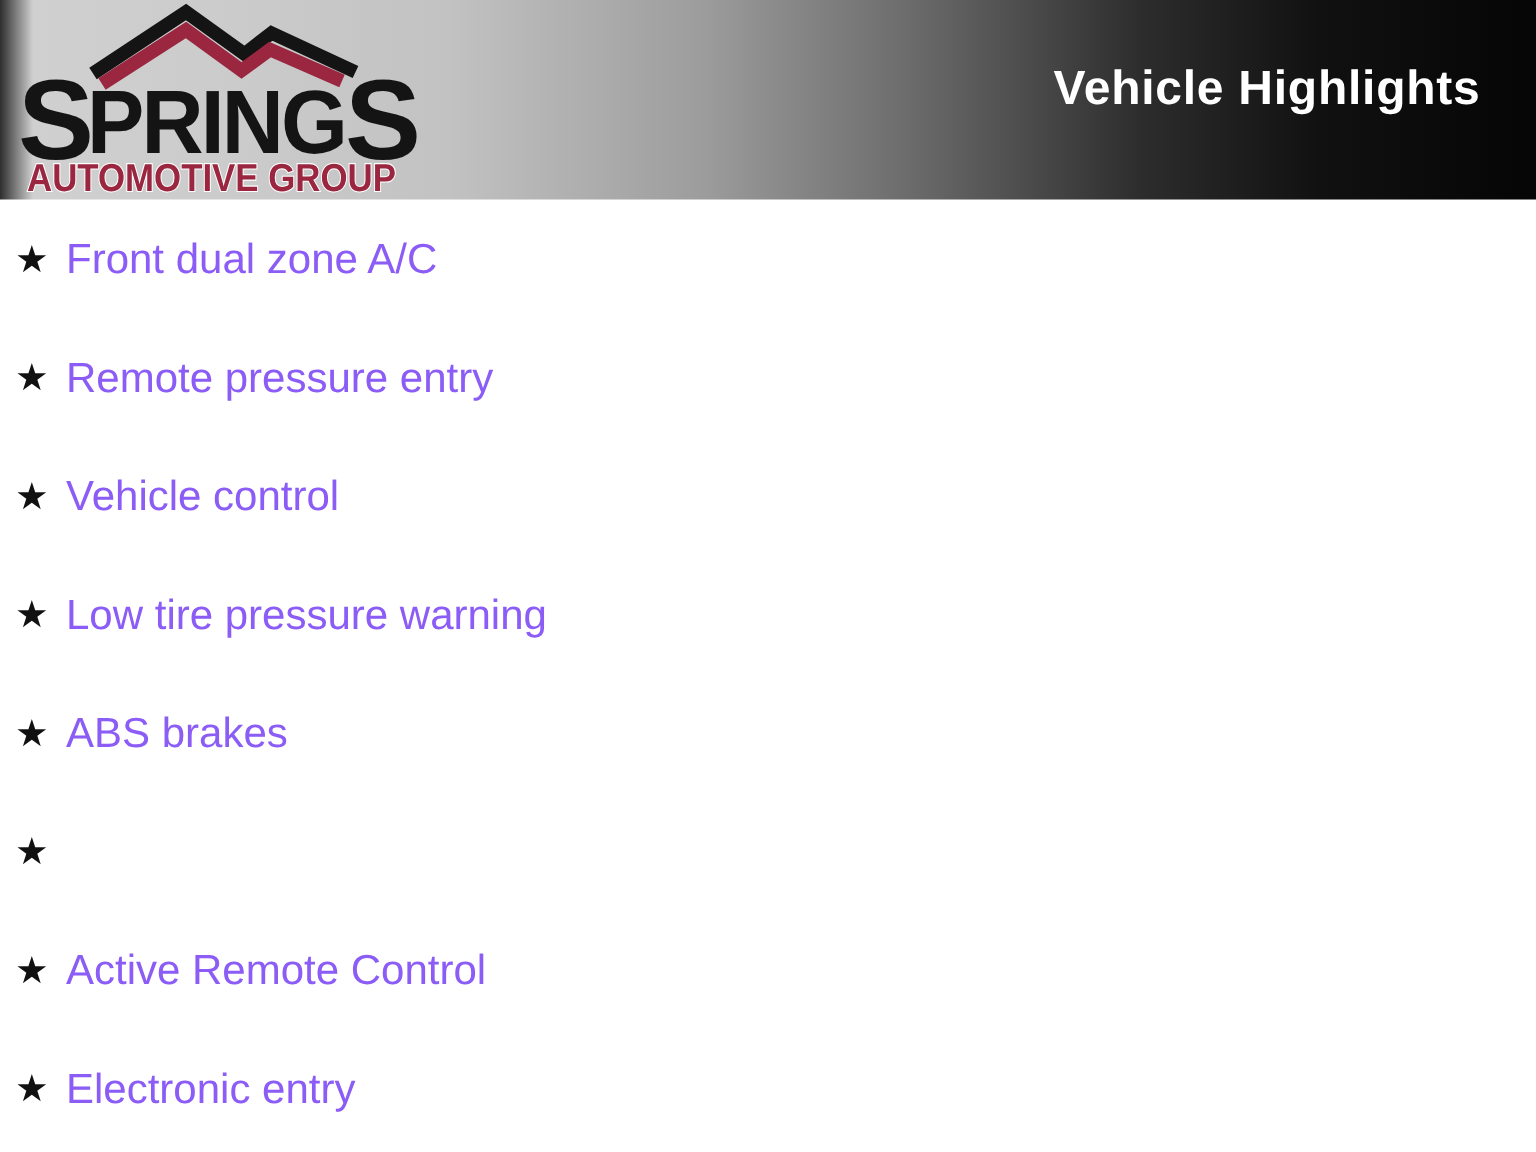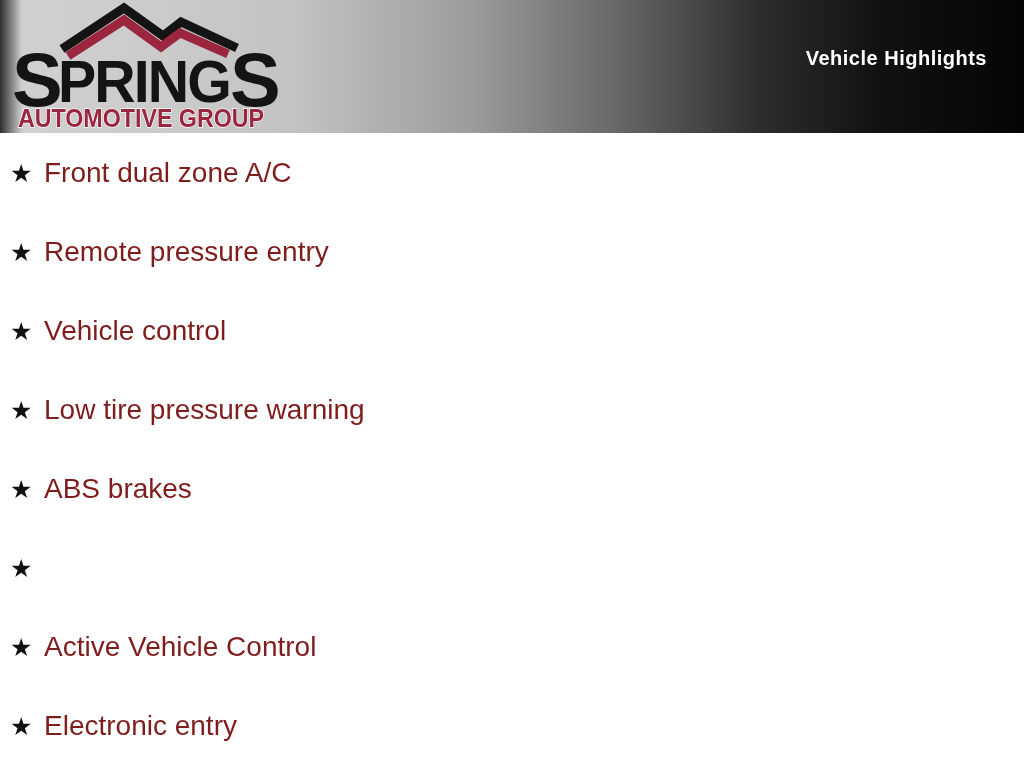--- a/index.html
+++ b/index.html
@@ -41,21 +41,21 @@
     height: 130px;
   }
   .header-title {
     position: absolute;
     top: 0;
     right: 37px;
     height: 116px;
     display: flex;
     align-items: center;
     color: #ffffff;
-    font-size: 20px;
+    font-size: 32px;
     font-weight: bold;
     letter-spacing: 0.5px;
     white-space: nowrap;
   }
   
   .highlights {
     padding: 25px 0 0 10px;
     margin: 0;
     list-style: none;
   }
@@ -67,21 +67,21 @@
   }
   .star {
     font-size: 25px;
     line-height: 30px;
     color: #111111;
     width: 34px;
     flex: 0 0 34px;
   }
   .hl-label {
     font-size: 28px;
-    color: #7f1d1d;
+    color: #8b5cf6;
   }
 </style>
 </head>
 <body>
 
 <div class="slide">
 
   <div class="header">
 
     <svg class="logo" viewBox="0 0 280 130" width="280" height="130" xmlns="http://www.w3.org/2000/svg">
@@ -118,21 +118,21 @@
       </li>
       <li class="hl-item">
         <span class="star">★</span>
         <span class="hl-label">ABS brakes</span>
       </li>
       <li class="hl-item">
         <span class="star">★</span>
       </li>
       <li class="hl-item">
         <span class="star">★</span>
-        <span class="hl-label">Active Vehicle Control</span>
+        <span class="hl-label">Active Remote Control</span>
       </li>
       <li class="hl-item">
         <span class="star">★</span>
         <span class="hl-label">Electronic entry</span>
       </li>
     </ul>
 
 </div>
 
 </body></html>

